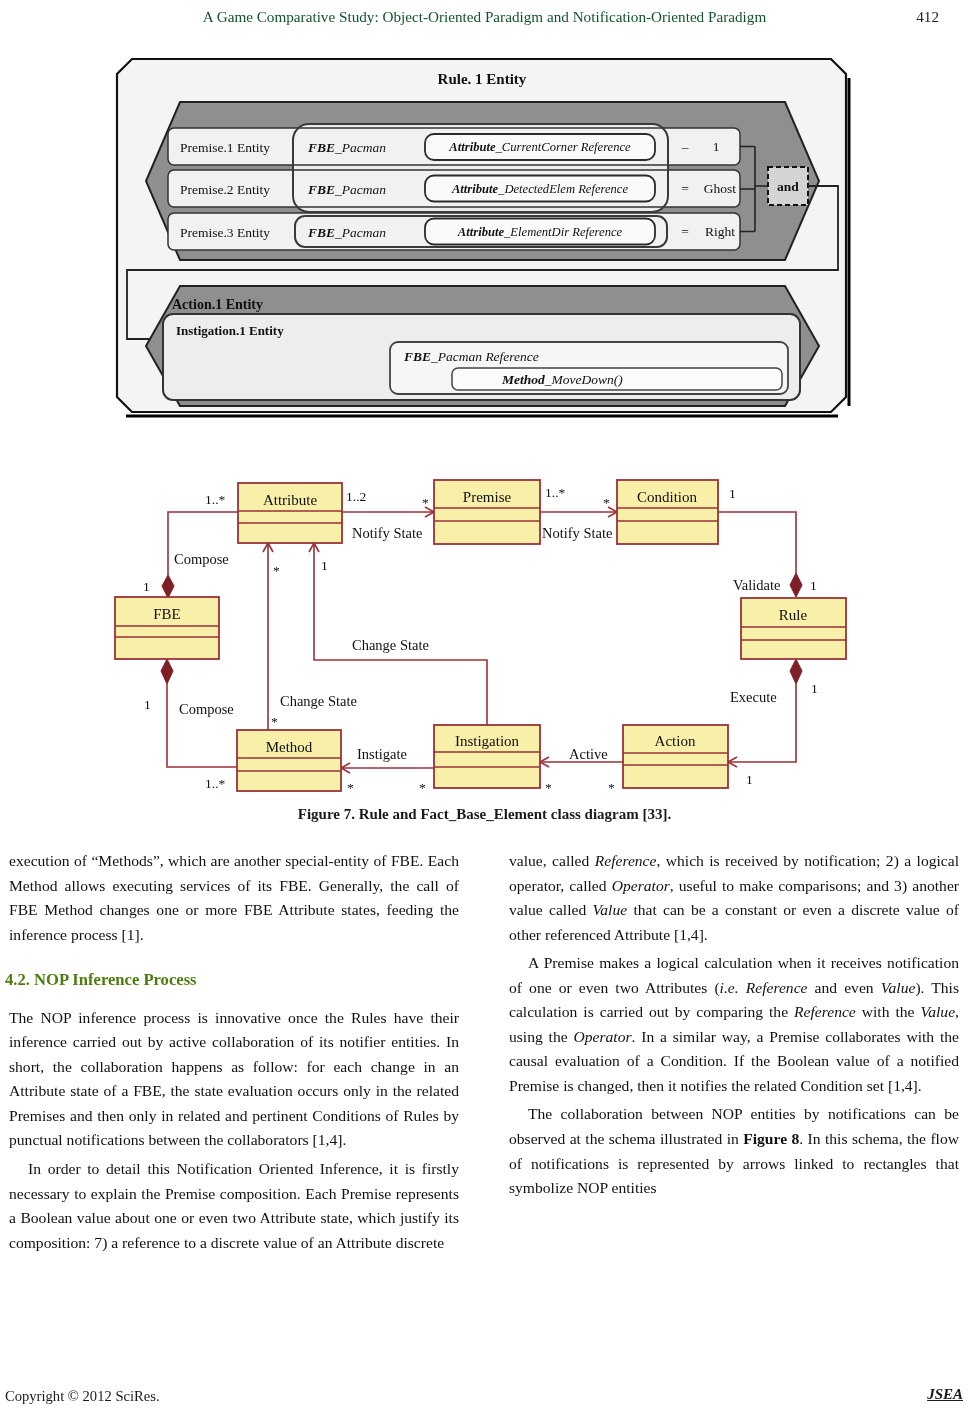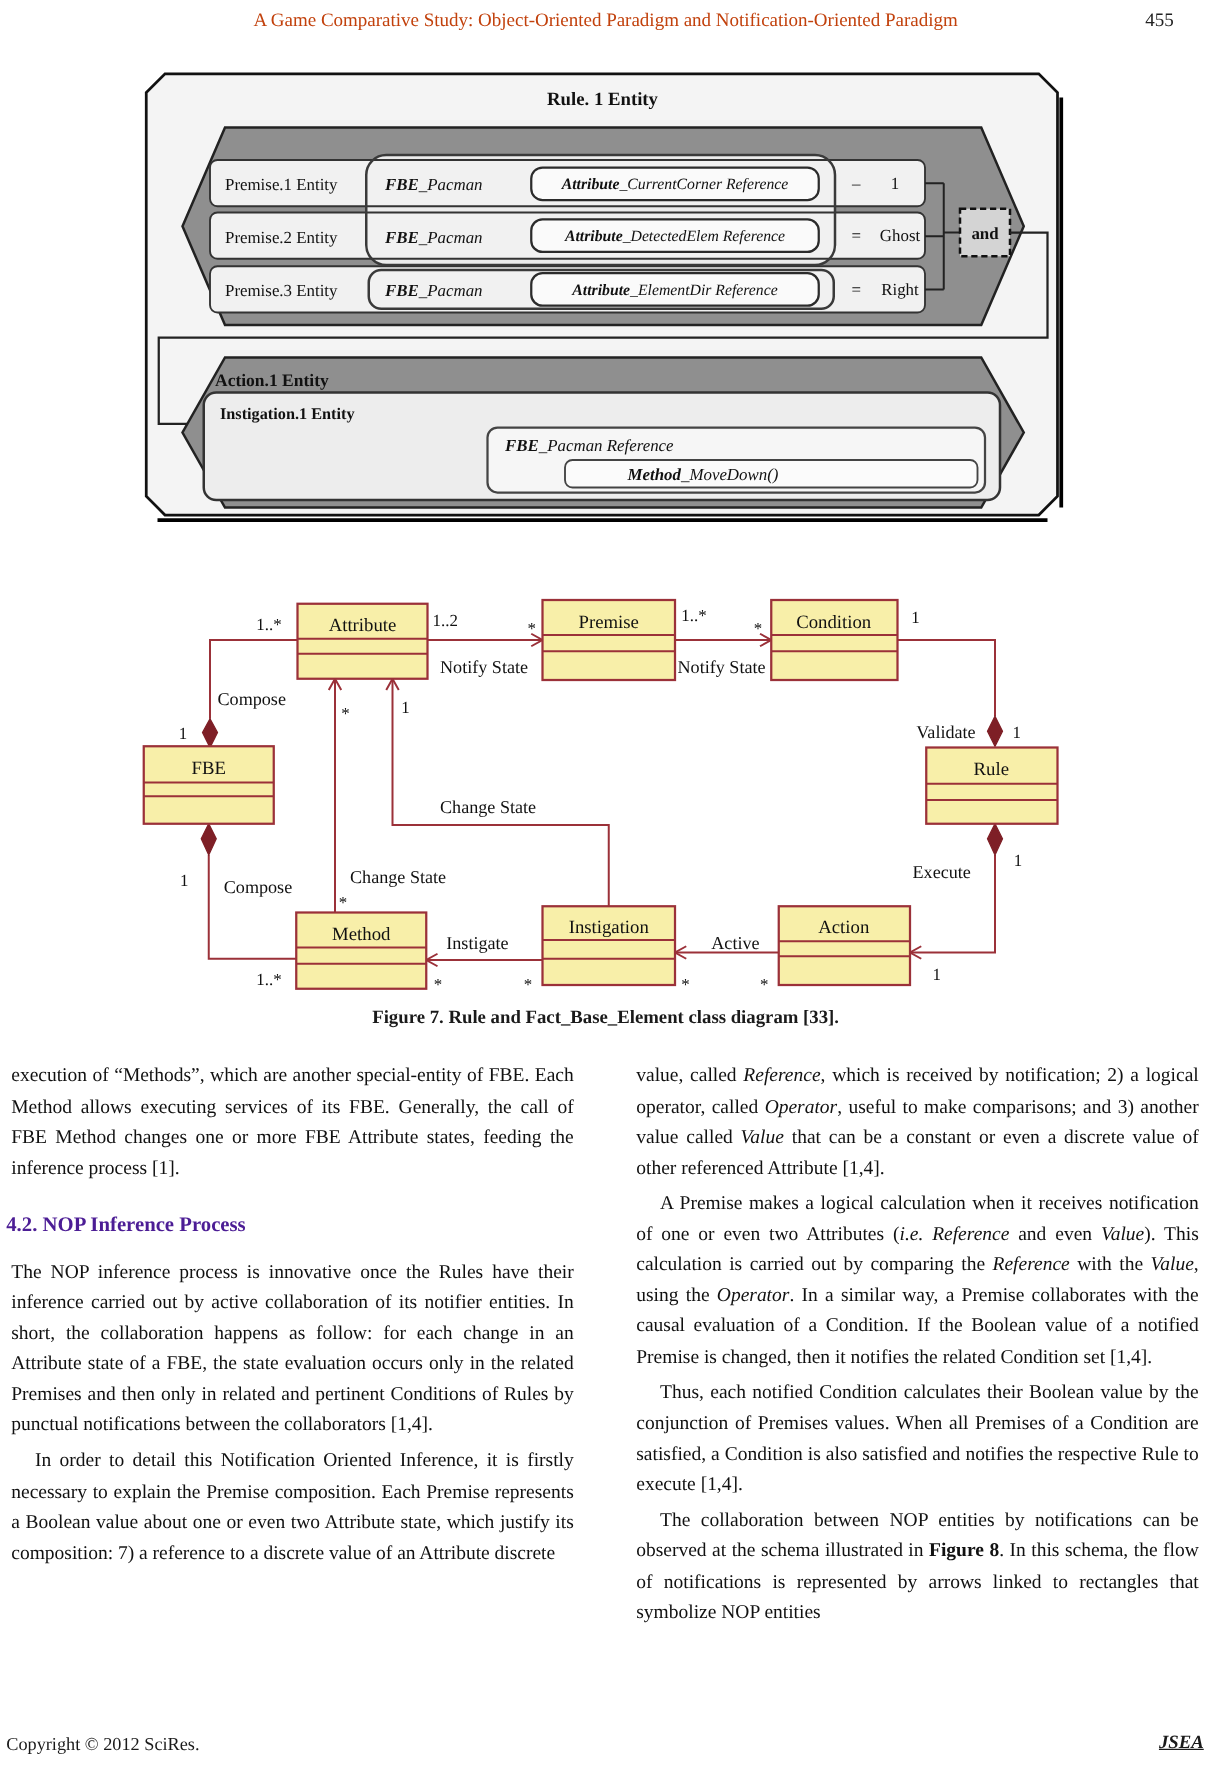--- a/index.html
+++ b/index.html
@@ -1,51 +1,51 @@
 <!DOCTYPE html>
 <html><head>
 <meta charset="utf-8">
 <style>
   html,body{margin:0;padding:0;background:#ffffff;}
   #page{position:relative;width:969px;height:1414px;background:#ffffff;overflow:hidden;
         font-family:"Liberation Serif",serif;color:#1a1a1a;}
   
-  #hdr{position:absolute;top:8px;left:0;width:100%;text-align:center;font-size:15.2px;color:#c2410c;}
+  #hdr{position:absolute;top:8px;left:0;width:100%;text-align:center;font-size:15.2px;color:#14532d;}
   #pageno{position:absolute;top:8px;right:30px;font-size:15.2px;color:#222;}
   
   #fig6{position:absolute;left:112px;top:56px;}
   #fig6cap{position:absolute;top:433px;left:0;width:100%;text-align:center;font-weight:bold;font-size:15px;}
   #fig7{position:absolute;left:105px;top:465px;}
   #fig7cap{position:absolute;top:806px;left:0;width:100%;text-align:center;font-weight:bold;font-size:15px;}
   
   #cols{position:absolute;top:845px;left:5px;width:958px;display:flex;gap:42px;}
   .col{width:458px;font-size:15.6px;line-height:24.55px;text-align:justify;color:#111;}
   .col p{margin:4px;}
   .col p.indent{text-indent:19px;}
-  .col h3{font-size:16.6px;margin:21px 0 13px 0;color:#4c1d95;}
+  .col h3{font-size:16.6px;margin:21px 0 13px 0;color:#4d7c0f;}
   
   #ftr-l{position:absolute;top:1388px;left:5px;font-size:14.6px;}
   #ftr-r{position:absolute;top:1386px;right:6px;font-size:15px;font-weight:bold;font-style:italic;text-decoration:underline;}
   
   svg text{font-family:"Liberation Serif",serif;fill:#111;}
   .f6lbl{font-size:13.5px;}
   .f6bold{font-weight:bold;}
   .f6bi{font-weight:bold;font-style:italic;}
   .f6i{font-style:italic;}
   .f7name{font-size:15px;}
   .f7lab{font-size:14.5px;}
   .f7mult{font-size:13.5px;}
 </style>
 </head>
 <body>
 
 <div id="page">
 
   <div id="hdr">A Game Comparative Study: Object-Oriented Paradigm and Notification-Oriented Paradigm</div>
-  <div id="pageno">455</div>
+  <div id="pageno">412</div>
 
   <svg id="fig6" width="740" height="362" viewBox="0 0 740 362">
 
     <path d="M 14,360 H 726 M 737,22 V 350" stroke="#000" stroke-width="3" fill="none"></path>
 
     <path d="M 20,3 H 719 L 734,18 V 341 L 719,356 H 20 L 5,341 V 18 Z" fill="#f4f4f4" stroke="#111" stroke-width="2.2"></path>
     <text x="370" y="28" text-anchor="middle" class="f6bold" font-size="15">Rule. 1 Entity</text>
 
     <polygon points="68,46 673,46 707,125 673,204 68,204 34,125" fill="#8f8f8f" stroke="#222" stroke-width="2"></polygon>
     <text x="60" y="86" class="f6bold" font-size="14">Condition.1 Entity</text>
@@ -219,20 +219,19 @@
   <div id="cols">
     <div class="col">
       <p>execution of “Methods”, which are another special-entity of FBE. Each Method allows executing services of its FBE. Generally, the call of FBE Method changes one or more FBE Attribute states, feeding the inference process [1].</p>
       <h3>4.2. NOP Inference Process</h3>
       <p>The NOP inference process is innovative once the Rules have their inference carried out by active collaboration of its notifier entities. In short, the collaboration happens as follow: for each change in an Attribute state of a FBE, the state evaluation occurs only in the related Premises and then only in related and pertinent Conditions of Rules by punctual notifications between the collaborators [1,4].</p>
       <p class="indent">In order to detail this Notification Oriented Inference, it is firstly necessary to explain the Premise composition. Each Premise represents a Boolean value about one or even two Attribute state, which justify its composition: 7) a reference to a discrete value of an Attribute discrete</p>
     </div>
     <div class="col">
       <p>value, called <i>Reference</i>, which is received by notification; 2) a logical operator, called <i>Operator</i>, useful to make comparisons; and 3) another value called <i>Value</i> that can be a constant or even a discrete value of other referenced Attribute [1,4].</p>
       <p class="indent">A Premise makes a logical calculation when it receives notification of one or even two Attributes (<i>i.e. Reference</i> and even <i>Value</i>). This calculation is carried out by comparing the <i>Reference</i> with the <i>Value</i>, using the <i>Operator</i>. In a similar way, a Premise collaborates with the causal evaluation of a Condition. If the Boolean value of a notified Premise is changed, then it notifies the related Condition set [1,4].</p>
-      <p class="indent">Thus, each notified Condition calculates their Boolean value by the conjunction of Premises values. When all Premises of a Condition are satisfied, a Condition is also satisfied and notifies the respective Rule to execute [1,4].</p>
       <p class="indent">The collaboration between NOP entities by notifications can be observed at the schema illustrated in <b>Figure 8</b>. In this schema, the flow of notifications is represented by arrows linked to rectangles that symbolize NOP entities</p>
     </div>
   </div>
 
   <div id="ftr-l">Copyright © 2012 SciRes.</div>
   <div id="ftr-r">JSEA</div>
 </div>
 
 </body></html>

